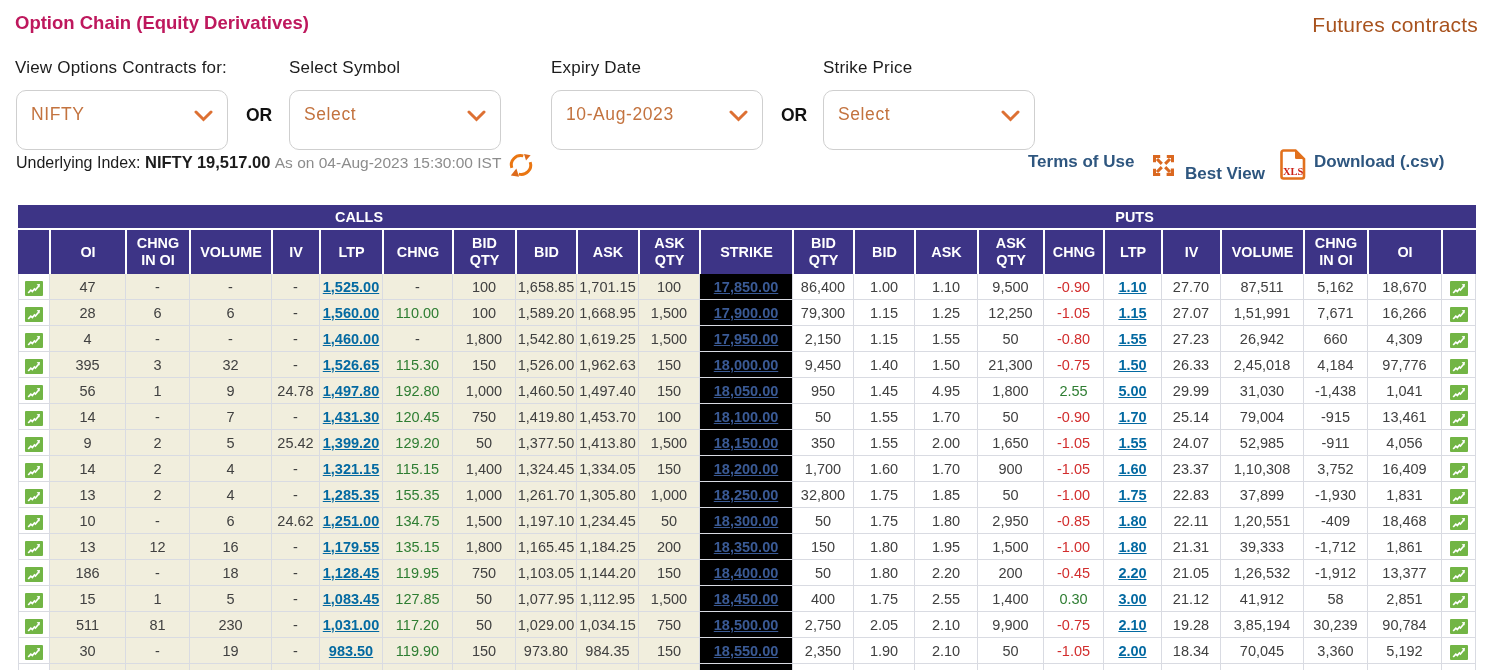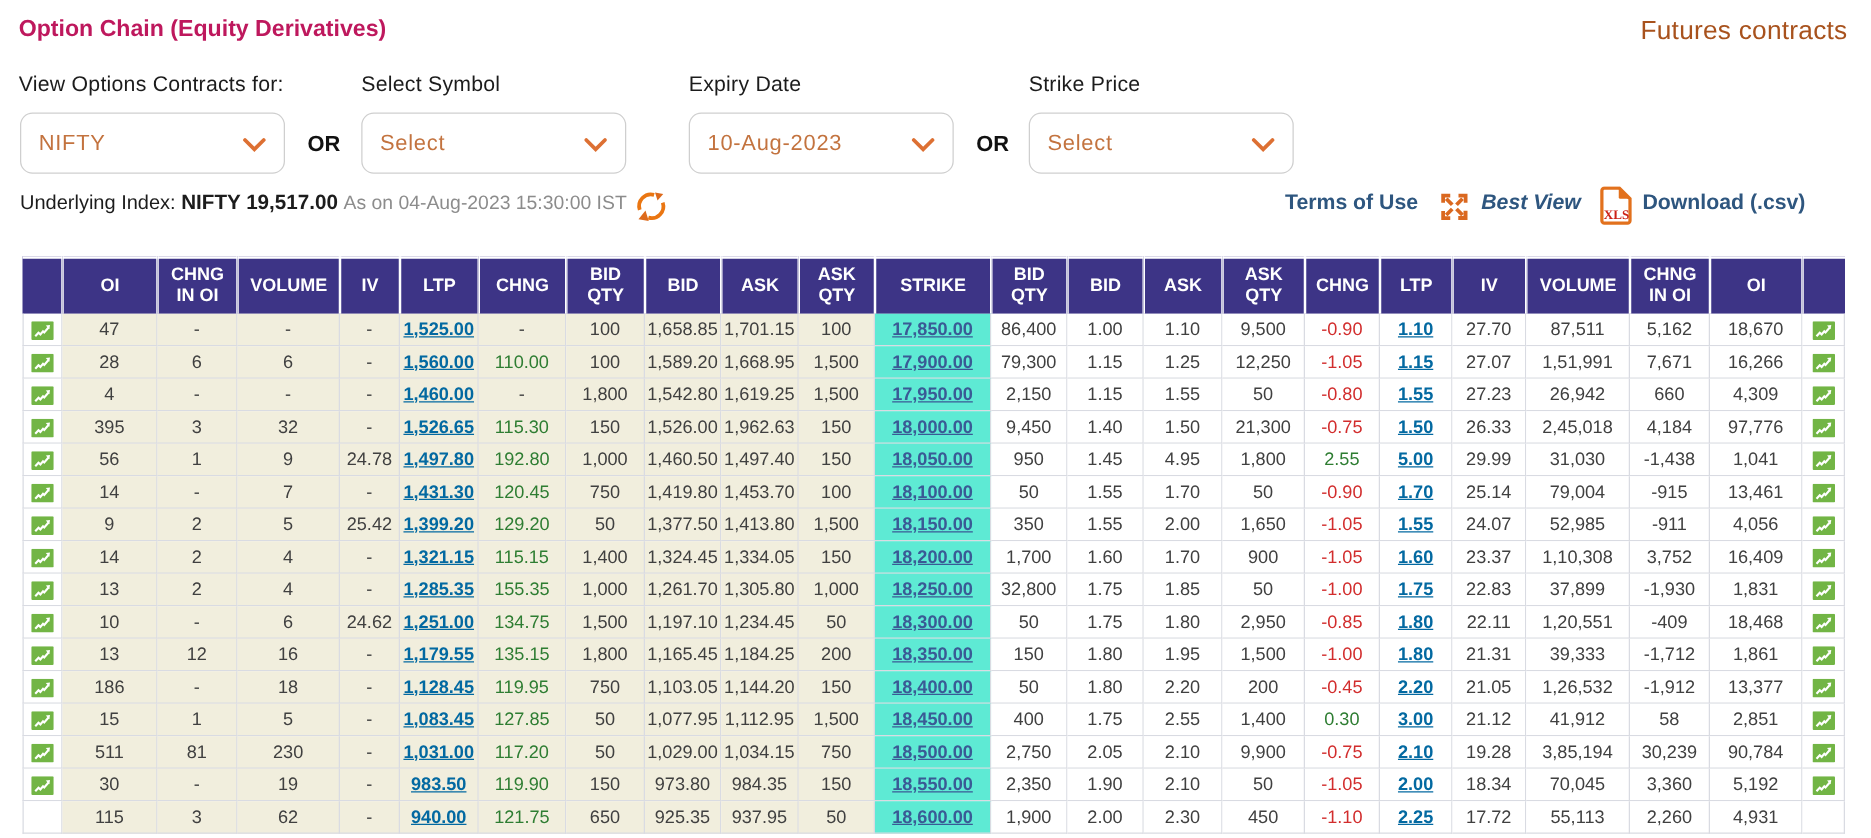--- a/index.html
+++ b/index.html
@@ -1,20 +1,20 @@
 <!DOCTYPE html>
 <html><head><meta charset="utf-8"><style>
 * { margin:0; padding:0; box-sizing:border-box; }
 html,body { width:1497px; height:670px; overflow:hidden; background:#fff;
   font-family:"Liberation Sans", sans-serif; }
 .abs { position:absolute; }
 h1 { font-size:18.5px; font-weight:bold; color:#be185d; }
 .futc { color:#a8521d; font-size:21px; letter-spacing:0.2px; }
 .lbl { font-size:17px; letter-spacing:0.2px; color:#1c1c1c; }
-.selbox { position:absolute; height:49px; width:212px; border:1px solid #cfcfcf;
+.selbox { position:absolute; height:60px; width:212px; border:1px solid #cfcfcf;
   border-radius:10px; background:#fff; font-size:17.5px; color:#c3733f;
   line-height:47px; padding-left:14px; letter-spacing:0.6px; }
 .selbox .chev { position:absolute; right:14px; top:19px; line-height:0; }
 .or { font-size:17.5px; font-weight:bold; color:#111; }
 .uline { font-size:16px; color:#1c1c1c; }
 .uline b { font-size:16.5px; }
 .uline .gray { color:#8c8c8c; font-size:15.5px; }
 .tools { font-size:17px; font-weight:bold; color:#2e567f; }
 table { border-collapse:separate; border-spacing:0; table-layout:fixed; width:1458px; }
 td, th { overflow:hidden; white-space:nowrap; }
@@ -22,21 +22,21 @@
 tr.band th { height:23px; }
 tr.hdr th { height:46px; border-top:2px solid #fff; border-left:1px solid #fff;
   border-right:1px solid #fff; line-height:17px; }
 tr.hdr th:first-child { border-left:none; }
 tr.hdr th:last-child { border-right:none; }
 tbody td { height:26px; text-align:center; font-size:14.5px;
   border-bottom:1px solid #d9dbe2; border-right:1px solid #d9dbe2; }
 tbody td:first-child { border-left:1px solid #d9dbe2; }
 td.c { background:#f1eedd; }
 td.p { background:#fff; }
-td.st { background:#5eead4; }
+td.st { background:#000000; }
 td.ic { background:#fff; padding-top:6px; }
 .num { color:#404040; }
 .pos { color:#2e7d32; }
 .neg { color:#d22d2d; }
 .lnk { color:#0369a1; font-weight:bold; text-decoration:underline; }
 td.st .lnk { color:#3a5a95; }
 </style></head>
 <body>
 <h1 class="abs" style="left:15px; top:12px;">Option Chain (Equity Derivatives)</h1>
 <div class="abs futc" style="right:19px; top:13px;">Futures contracts</div>
@@ -78,21 +78,21 @@
       <g stroke="#da6820" stroke-width="3.1" fill="none">
         <path d="M10.8 10.8 L6.0 6.0 M14.2 10.8 L19.0 6.0 M10.8 14.2 L6.0 19.0 M14.2 14.2 L19.0 19.0"></path>
       </g>
       <g fill="#da6820">
         <path d="M2 2 h7.2 v3 h-4.2 v4.2 h-3 Z"></path>
         <path d="M15.8 2 h7.2 v7.2 h-3 v-4.2 h-4.2 Z"></path>
         <path d="M2 15.8 h3 v4.2 h4.2 v3 h-7.2 Z"></path>
         <path d="M19.8 15.6 h3.2 v7.4 h-7.4 v-3.2 h4.2 Z"></path>
       </g>
     </svg></div>
-<div class="abs tools" style="left:1185px; top:152px;font-style:italic;">Best View</div>
+<div class="abs tools" style="left:1185px; top:164px;">Best View</div>
 <div class="abs" style="left:1280px; top:149px;"><svg width="26" height="31" viewBox="0 0 26 31">
       <path d="M3.5 1.5 H15.5 L24 10 V27.5 A2 2 0 0 1 22 29.5 H3.5 A2 2 0 0 1 1.5 27.5 V3.5 A2 2 0 0 1 3.5 1.5 Z" fill="#fff" stroke="#e2711d" stroke-width="2.6"></path>
       <path d="M15 1.5 V8.7 A1.3 1.3 0 0 0 16.3 10 H24 L15 1.5 Z" fill="#e2711d"></path>
       <text x="3" y="26" font-family="Liberation Serif, serif" font-size="10.5" font-weight="bold" fill="#cc2218">XLS</text>
     </svg></div>
 <div class="abs tools" style="left:1314px; top:152px;">Download (.csv)</div>
 
 <table class="abs" style="left:18px; top:205px;">
 <colgroup>
       <col style="width:32px">
@@ -113,20 +113,25 @@
       <col style="width:66px">
       <col style="width:60px">
       <col style="width:58px">
       <col style="width:59px">
       <col style="width:83px">
       <col style="width:64px">
       <col style="width:74px">
       <col style="width:34px">
     </colgroup>
 <thead>
+<tr class="band">
+        <th colspan="11">CALLS</th>
+        <th></th>
+        <th colspan="11">PUTS</th>
+      </tr>
 <tr class="hdr">
         <th></th>
         <th>OI</th>
         <th>CHNG<br>IN OI</th>
         <th>VOLUME</th>
         <th>IV</th>
         <th>LTP</th>
         <th>CHNG</th>
         <th>BID<br>QTY</th>
         <th>BID</th>

